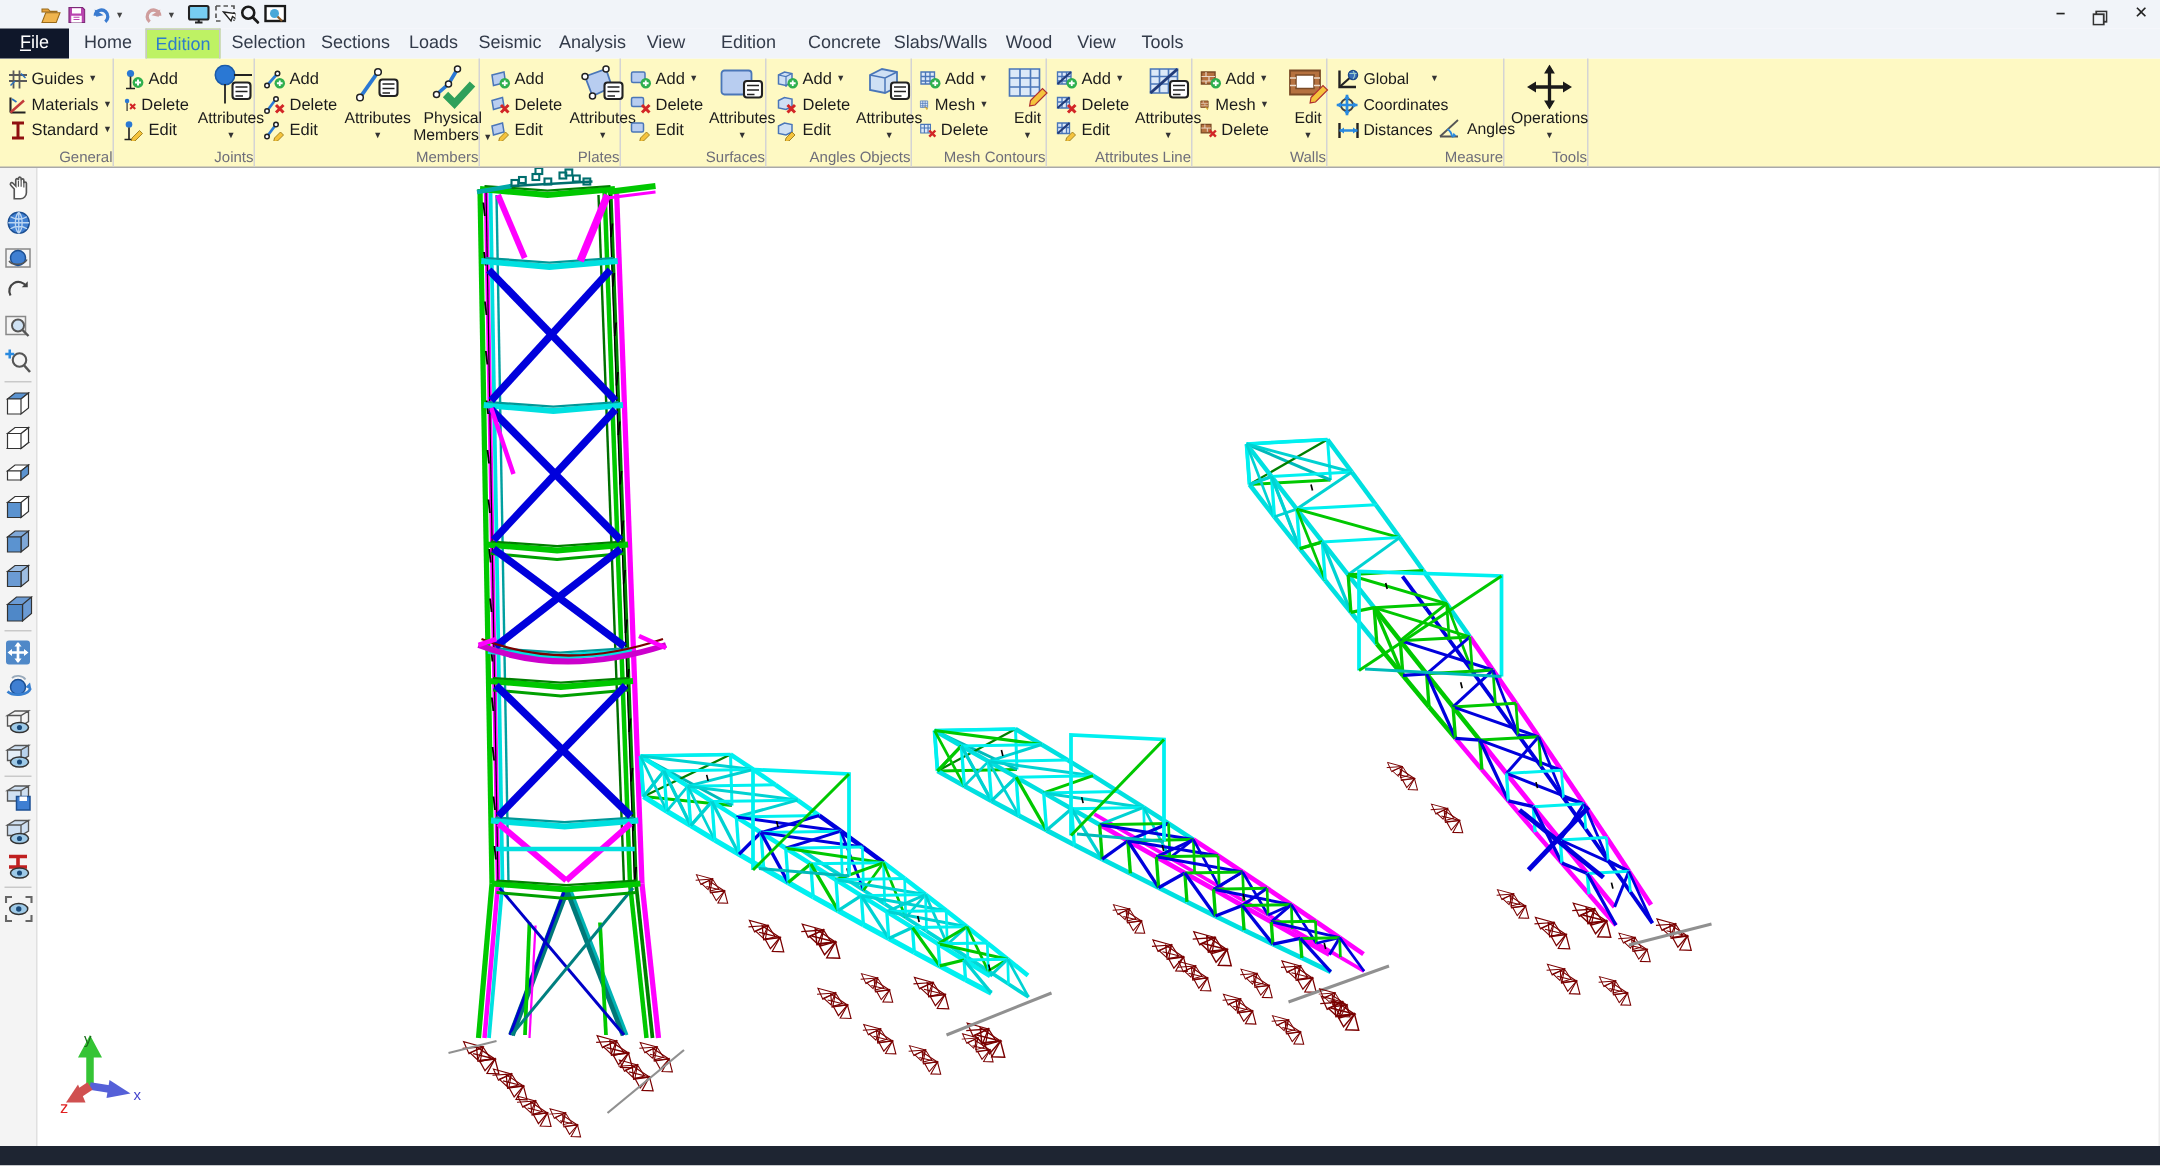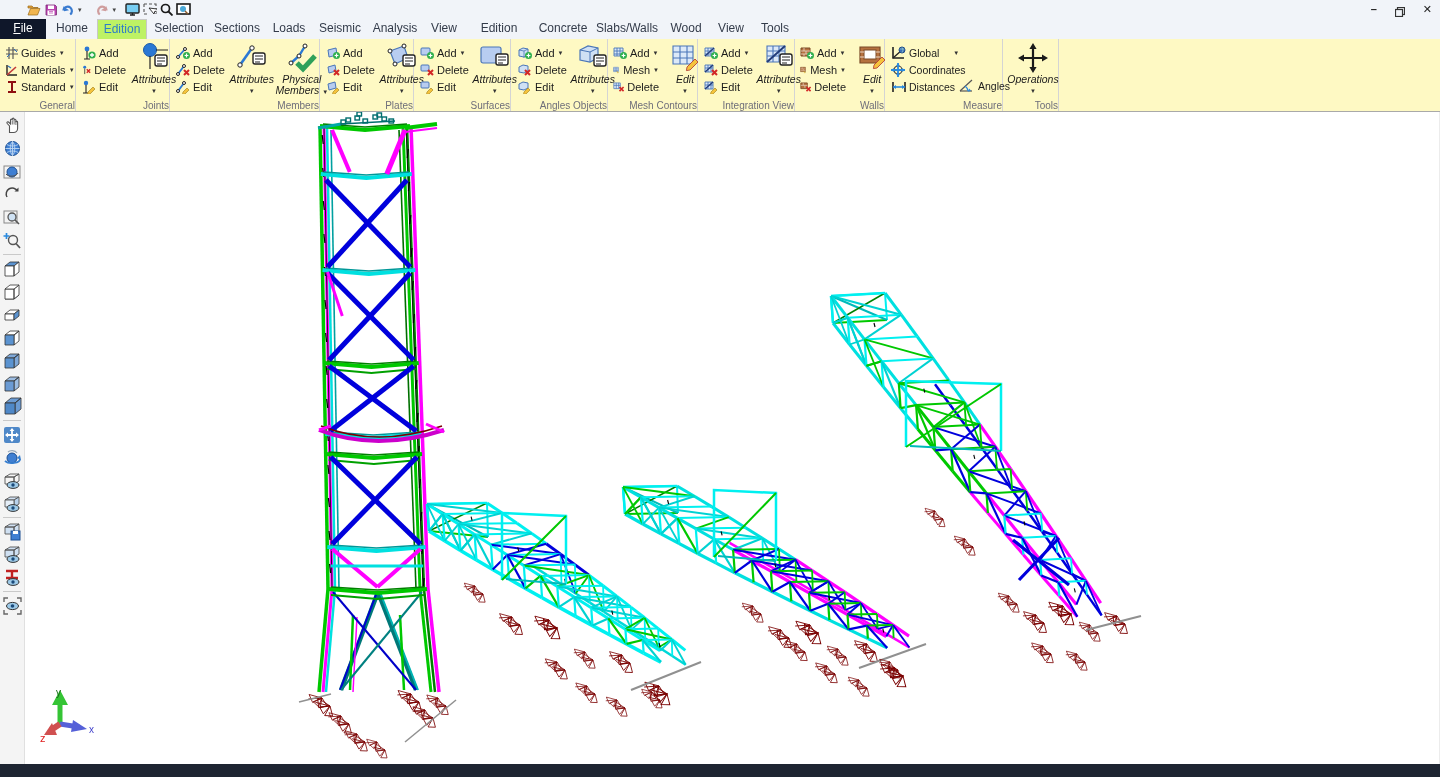--- a/index.html
+++ b/index.html
@@ -22,21 +22,21 @@
 .ribbon { height:73px; background:#fef9c3; border-bottom:1px solid #a9a9a9; display:flex; font-size:11px; color:#1b1b1b; }
 .rgroup { font-size:11px; }
 .rgroup { position:relative; height:100%; border-right:1px solid #d4d4d4; display:flex; padding:2px 2px 12px 2px; }
 .rgroup .glabel { position:absolute; bottom:0px; left:0; right:0; text-align:right; font-size:10px; color:#6e6e7a; }
 .stack { display:flex; flex-direction:column; justify-content:flex-start; padding-top:3px; flex:none; }
 .sbtn { display:flex; align-items:center; height:17px; white-space:nowrap; overflow:visible; }
 .sbtn svg { margin-right:2px; }
 .sbtn .cap { font-size:inherit; }
 .sbtn .dd { font-size:6px; color:#333; margin-left:3px; }
 .bigbtn { display:flex; flex-direction:column; align-items:center; justify-content:flex-start; padding:2px 0 0 0; text-align:center; line-height:11px; width:48px; flex:none; }
-.bigbtn .cap { font-size:10.5px; margin-top:1px; white-space:nowrap;font-style:italic; }
+.bigbtn .cap { font-size:10.5px; margin-top:1px; white-space:nowrap; }
 .bigbtn .dd { font-size:6px; color:#333; margin-top:1px; }
 
 .main { flex:1; display:flex; position:relative; background:#fff; }
 .lefttb { width:24px; background:#f4f4f4; display:flex; flex-direction:column; align-items:center; padding-top:2px; }
 .lefttb .ti { width:20px; height:23px; display:flex; align-items:center; justify-content:center; }
 .lefttb .sep { width:18px; height:1px; background:#c9c9c9; margin:2px 0; }
 .canvas { flex:1; position:relative; background:#fff; border-left:1px solid #e0e0e0; border-right:1px solid #ececec; }
 
 .statusbar { height:13px; background:#1e2532; }
 </style>
@@ -434,21 +434,21 @@
       <div class="bigbtn" style="margin-left:2px">
         <svg width="32" height="30" viewBox="0 0 32 30">
             <path d="M4 3h18v16H4zM4 8h18M4 13h18M10 3v16M16 3v16" stroke="#4a76b8" fill="#dce9f8" stroke-width="1.1"></path>
             <path d="M4 19L22 3" stroke="#223c7a" stroke-width="2"></path>
             <rect x="17" y="11" width="12" height="11" rx="2" fill="#fff" stroke="#222" stroke-width="1.4"></rect>
             <path d="M19 14h8M19 17h8M19 20h5" stroke="#222" stroke-width="1"></path>
           </svg>
         <span class="cap">Attributes</span>
           <span class="dd">▼</span>
       </div>
-      <div class="glabel">Integration View</div>
+      <div class="glabel">Attributes Line</div>
     </div>
     <div class="rgroup" style="width:90px">
       <div class="stack" style="margin-left:3px;width:46px">
         <div class="sbtn">
             <svg width="15" height="14" viewBox="0 0 15 14">
               <path d="M1 2h9v8H1z" fill="#b5713f" stroke="#7a4a26"></path>
               <path d="M1 5h9M1 8h9M4 2v3M6 5v3M4 8v2" stroke="#e9d8c8" stroke-width=".8"></path>
               <circle cx="10.5" cy="9.5" r="3.5" fill="#2faf4e"></circle>
               <path d="M10.5 7.6v3.8M8.6 9.5h3.8" stroke="#fff" stroke-width="1.2"></path>
             </svg>

